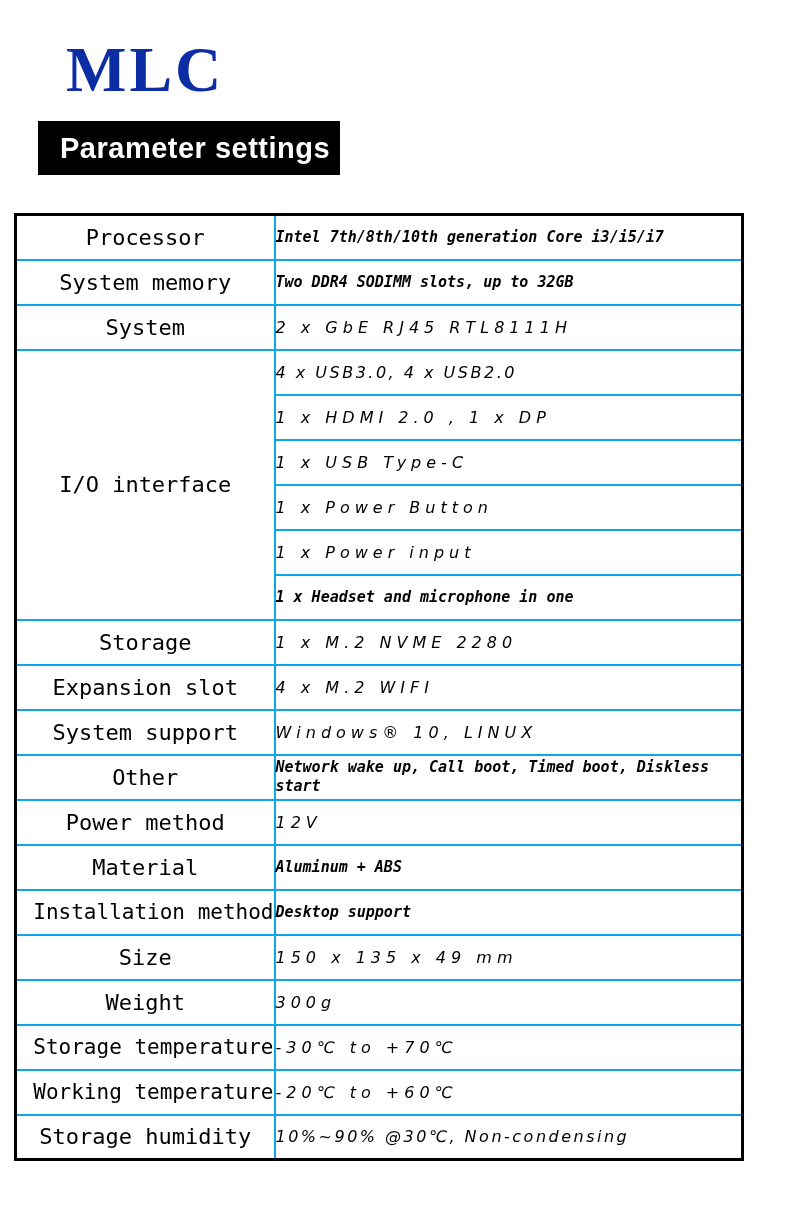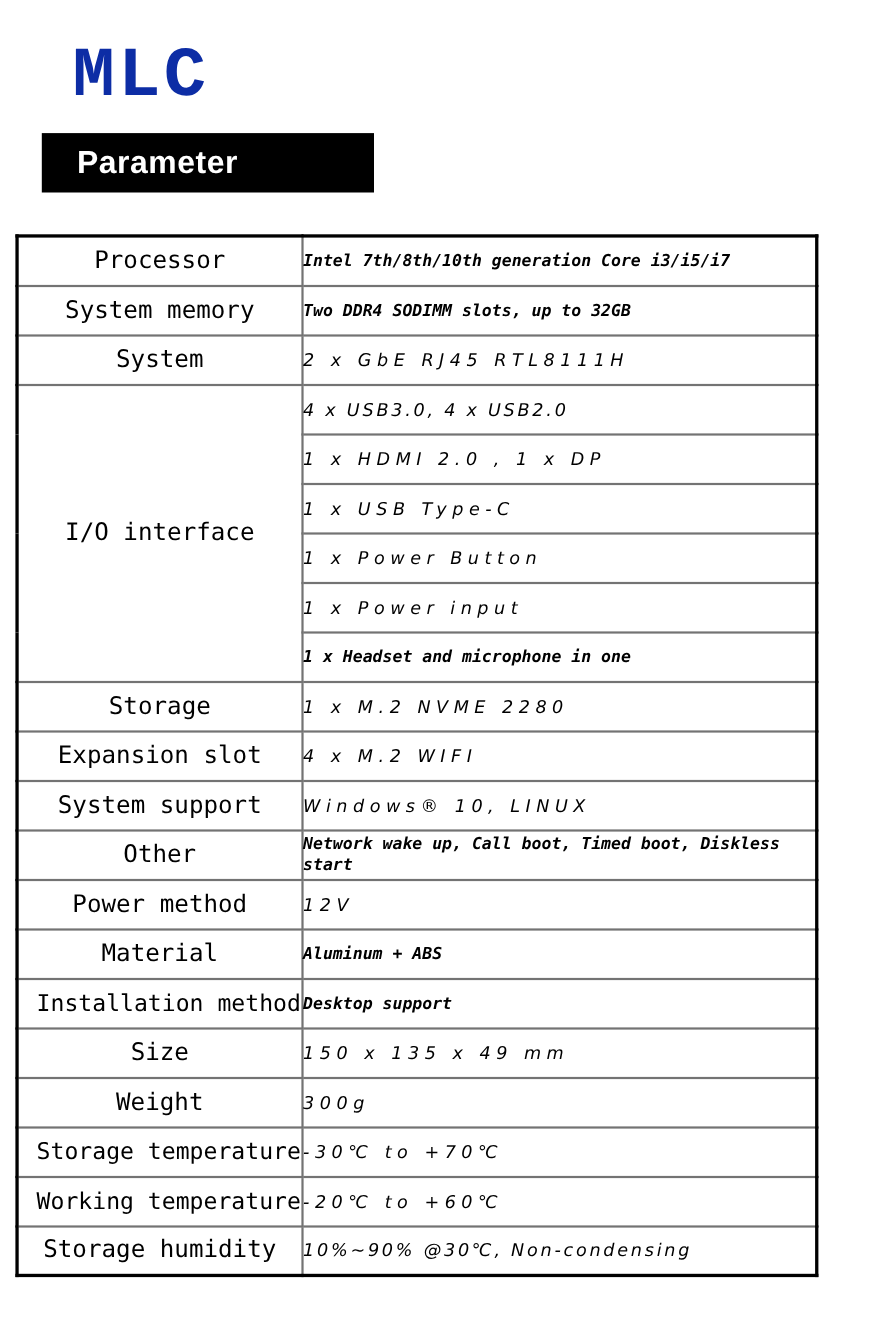--- a/index.html
+++ b/index.html
@@ -5,41 +5,41 @@
   html,body{margin:0;padding:0;background:#ffffff;}
   body{
     position:relative;
     width:790px;height:1212px;
     font-family:"DejaVu Sans",sans-serif;
     color:#000;
     overflow:hidden;
   }
   .logo{
     position:absolute;left:66px;top:38px;
-    font-family:Liberation Mono, monospace;
+    font-family:Liberation Serif, serif;
     font-weight:bold;font-size:64px;line-height:1;
     color:#0d2da5;letter-spacing:3px;
   }
   .banner{
     position:absolute;left:38px;top:121px;
     width:302px;height:54px;
     background:#000000;color:#ffffff;
     font-family:"Liberation Sans",sans-serif;
     font-weight:bold;font-size:29px;line-height:54px;
-    padding-left:32px;box-sizing:border-box;
+    padding-left:22px;box-sizing:border-box;
     letter-spacing:0.5px;
   }
   .spec{
     position:absolute;left:14px;top:213px;
     border-collapse:collapse;table-layout:fixed;
     width:730px;
     border:3px solid #000;
   }
   .spec col.c1{width:259px;}
-  .spec td{border:2px solid #737373;height:45px;box-sizing:border-box;padding:0;}
+  .spec td{border:2px solid #0ea5e9;height:45px;box-sizing:border-box;padding:0;}
   .lbl{
     font-family:"DejaVu Sans Mono","Liberation Mono",monospace;
     font-size:22px;text-align:center;vertical-align:middle;
     letter-spacing:0px;white-space:nowrap;
   }
   .lbl-sm{font-size:21px;text-align:right;}
   .val{
     text-align:left;vertical-align:middle;
     padding-left:48px;padding-right:8px;font-style:italic;
   }

